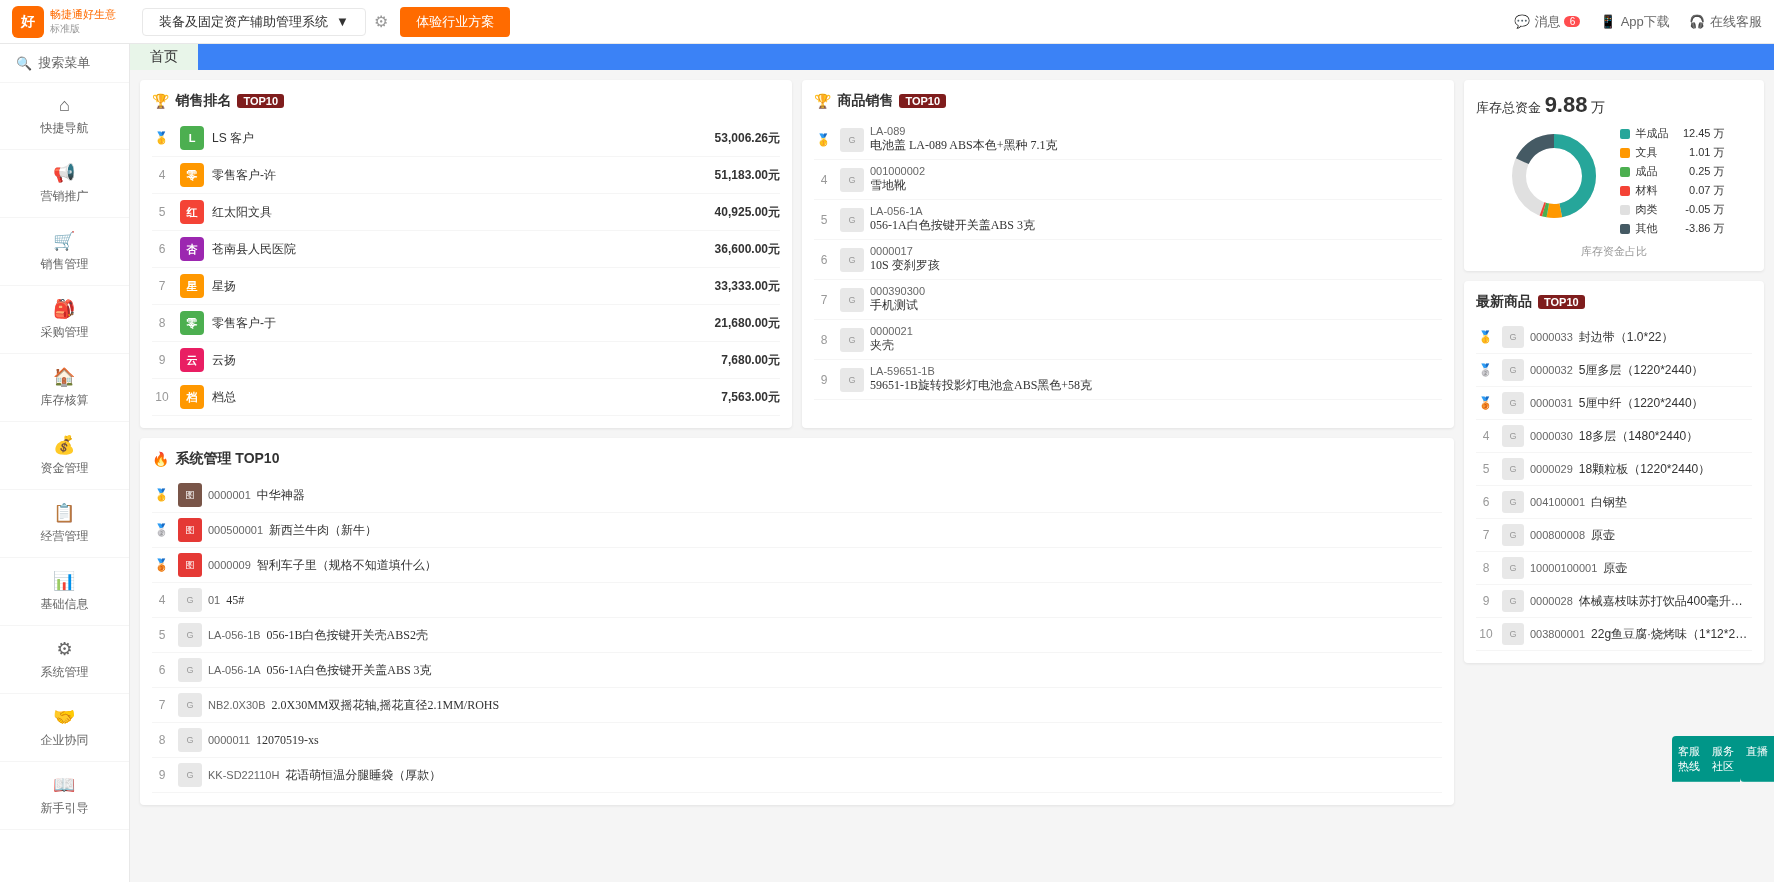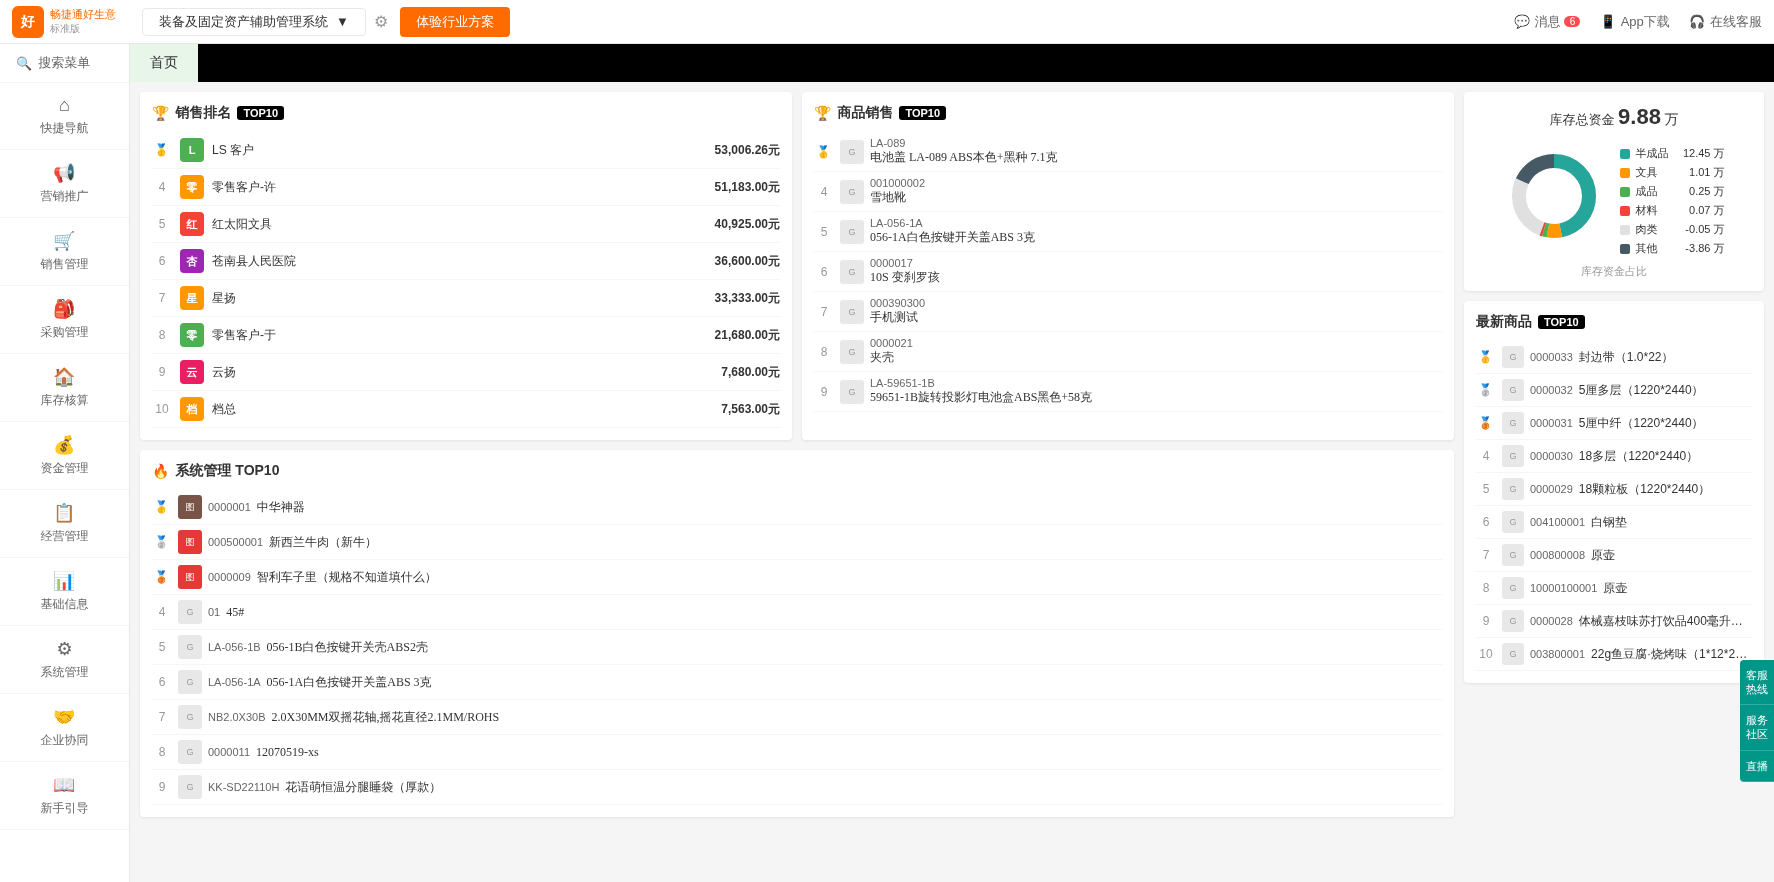--- a/index.html
+++ b/index.html
@@ -112,22 +112,22 @@
     
     .content-area {
       flex: 1;
       overflow: hidden;
       display: flex;
       flex-direction: column;
     }
 
     
     .page-tabs {
-      background: #000000;
-      height: 38px;
+      background: #3b82f6;
+      height: 26px;
       display: flex;
       align-items: center;
       flex-shrink: 0;
     }
     .page-tab {
       padding: 8px 20px;
       color: #fff;
       cursor: pointer;
       font-size: 14px;
       background: #00796b;
@@ -157,21 +157,21 @@
       background: #fff;
       border-radius: 4px;
       padding: 12px;
       box-shadow: 0 1px 3px rgba(0,0,0,0.08);
     }
 
     
     .ranking-section { display: flex; gap: 10px; }
     .ranking-card { flex: 1; background: #fff; border-radius: 4px; padding: 12px; box-shadow: 0 1px 3px rgba(0,0,0,0.08); }
     .section-title { font-size: 14px; font-weight: bold; color: #333; margin-bottom: 10px; display: flex; align-items: center; gap: 6px; }
-    .section-title .top-badge { background: #000000; color: white; font-size: 11px; padding: 1px 6px; border-radius: 3px; }
+    .section-title .top-badge { background: #7f1d1d; color: white; font-size: 11px; padding: 1px 6px; border-radius: 3px; }
 
     
     .rank-item {
       display: flex;
       align-items: center;
       padding: 6px 0;
       border-bottom: 1px solid #f5f5f5;
       gap: 8px;
     }
     .rank-num { width: 20px; font-size: 12px; color: #999; text-align: center; }
@@ -191,21 +191,21 @@
       gap: 6px;
     }
     .product-img { width: 24px; height: 24px; background: #e8e8e8; border-radius: 3px; display: flex; align-items: center; justify-content: center; font-size: 9px; color: #999; flex-shrink: 0; }
     .product-code { font-size: 11px; color: #666; }
     .product-name { font-size: 12px; color: #333; flex: 1; overflow: hidden; text-overflow: ellipsis; white-space: nowrap; font-family: Liberation Serif, serif; }
 
     
     .hot-products-card { background: #fff; border-radius: 4px; padding: 12px; box-shadow: 0 1px 3px rgba(0,0,0,0.08); }
 
     
-    .inventory-total { font-size: 13px; color: #333; text-align: center; margin-bottom: 16px; }
+    .inventory-total { font-size: 13px; color: #333; margin-bottom: 8px; }
     .inventory-total .amount { font-size: 22px; font-weight: bold; color: #333; }
     .inventory-total .unit { font-size: 14px; }
 
     .donut-container { display: flex; align-items: flex-start; justify-content: center; gap: 16px; margin: 8px 0; }
     .donut-chart { position: relative; width: 100px; height: 100px; flex-shrink: 0; }
     .donut-legend { display: flex; flex-direction: column; gap: 4px; }
     .legend-item { display: flex; align-items: center; gap: 6px; font-size: 11px; }
     .legend-dot { width: 10px; height: 10px; border-radius: 2px; flex-shrink: 0; }
     .legend-name { color: #333; }
     .legend-val { color: #333; margin-left: auto; min-width: 50px; text-align: right; }
@@ -226,21 +226,20 @@
     .new-img { width: 22px; height: 22px; background: #e8e8e8; border-radius: 3px; display: flex; align-items: center; justify-content: center; font-size: 9px; color: #999; flex-shrink: 0; }
     .new-code { font-size: 11px; color: #666; }
     .new-name { font-size: 12px; color: #333; flex: 1; overflow: hidden; text-overflow: ellipsis; white-space: nowrap; }
 
     
     .float-buttons {
       position: fixed;
       right: 0;
       bottom: 100px;
       display: flex;
-      flex-direction: column;
     }
     .float-btn {
       background: #009688;
       color: white;
       font-size: 11px;
       padding: 8px 6px;
       text-align: center;
       cursor: pointer;
       border-bottom: 1px solid rgba(255,255,255,0.2);
       line-height: 1.3;
@@ -624,21 +623,21 @@
             <div class="new-product-item">
               <span class="new-rank bronze">🥉</span>
               <div class="new-img">G</div>
               <span class="new-code">0000031</span>
               <span class="new-name">5厘中纤（1220*2440）</span>
             </div>
             <div class="new-product-item">
               <span class="new-rank">4</span>
               <div class="new-img">G</div>
               <span class="new-code">0000030</span>
-              <span class="new-name">18多层（1220*2440）</span>
+              <span class="new-name">18多层（1480*2440）</span>
             </div>
             <div class="new-product-item">
               <span class="new-rank">5</span>
               <div class="new-img">G</div>
               <span class="new-code">0000029</span>
               <span class="new-name">18颗粒板（1220*2440）</span>
             </div>
             <div class="new-product-item">
               <span class="new-rank">6</span>
               <div class="new-img">G</div>

